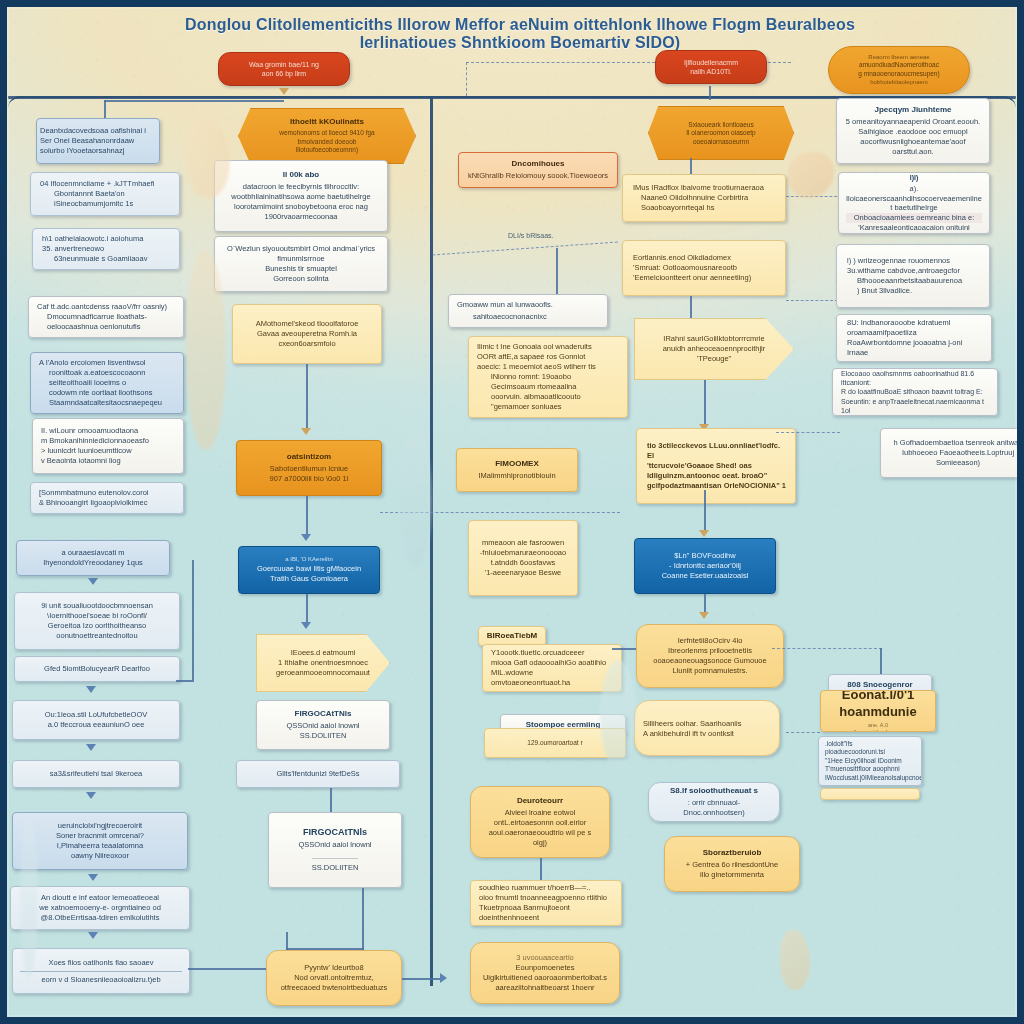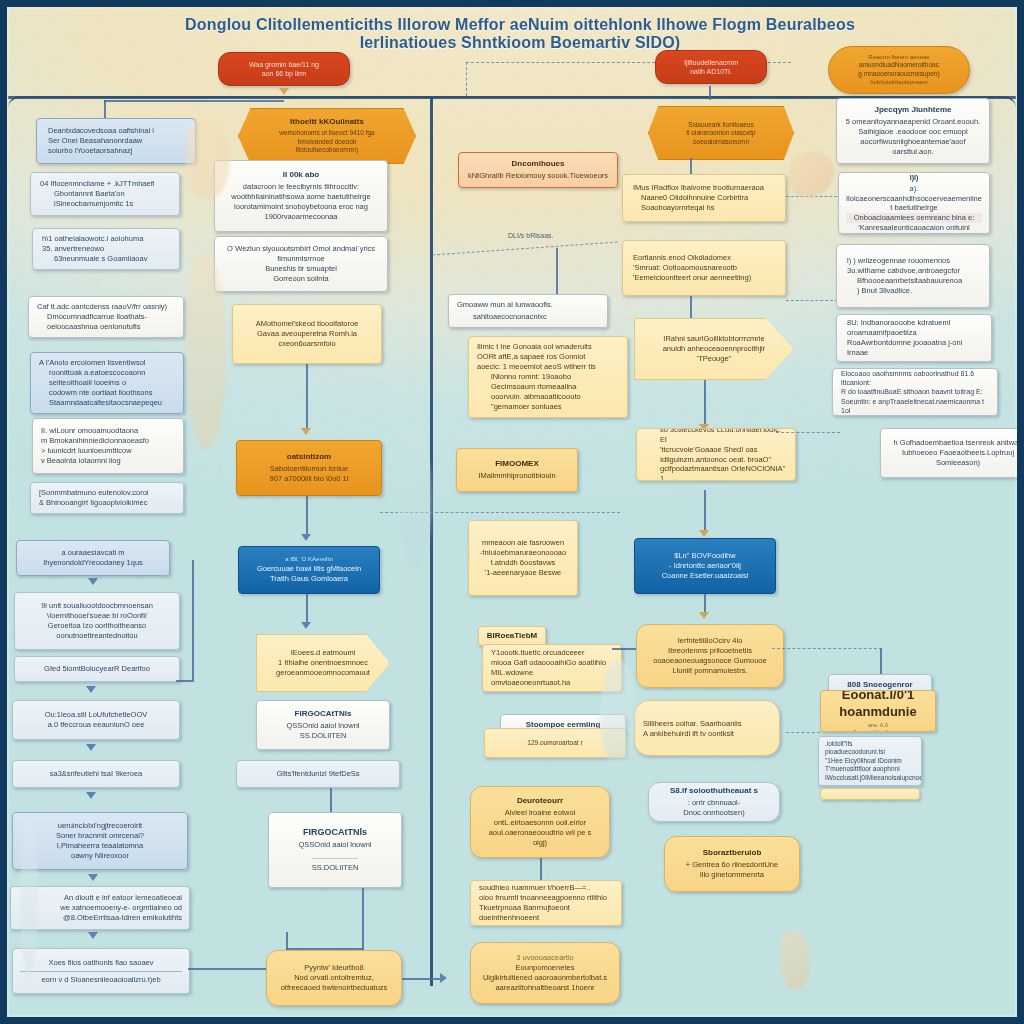--- a/index.html
+++ b/index.html
@@ -130,21 +130,21 @@
     <div style="font-size:7px;">nalih AD10Tl.</div>
   </div>
 
   <div class="abs node pal-orange pill" style="left:828px;top:46px;width:142px;height:48px;">
     <div style="font-size:6px;opacity:.8;">Reaorm   Ibeem aeneae</div>
     <div style="font-size:6.5px;">amuondiuadNaomeroithoac</div>
     <div style="font-size:6.5px;">g mnaooenoraoucmesupen)</div>
     <div style="font-size:6px;opacity:.8;">hobhotebitaolepnaem</div>
   </div>
 
-  <div class="abs node pal-blueL left" style="left:36px;top:118px;width:160px;height:46px;padding-left:11px;">
+  <div class="abs node pal-blueL left" style="left:36px;top:118px;width:124px;height:46px;padding-left:3px;">
     <div>Deantxdacovedsoaa  oafishinai i</div>
     <div>Ser Onei Beasahanonrdaaw</div>
     <div>soiurbo  IYooetaorsahnazj</div>
   </div>
 
   <div class="abs node pal-paleB left" style="left:30px;top:172px;width:150px;height:44px;padding-left:9px;">
     <div>04 Iflocenmnciiame + .kJTTmhaefi</div>
     <div style="padding-left:14px;">Gbontannnt Baeta'on</div>
     <div style="padding-left:14px;">iSineocbamumjomitc 1s</div>
   </div>
@@ -211,21 +211,21 @@
   <div class="arrow-db" style="left:86px;top:792px;"></div>
 
   <div class="abs node pal-blueL" style="left:12px;top:812px;width:176px;height:58px;">
     <div>ueruinclolxi'ngjtrecoeroirit</div>
     <div>Soner bracnmit omrcenai?</div>
     <div>I,Plmaheerra teaalatomna</div>
     <div>oawny Niireoxoor</div>
   </div>
   <div class="arrow-db" style="left:88px;top:874px;"></div>
 
-  <div class="abs node pal-paleB" style="left:10px;top:886px;width:180px;height:44px;align-items:flex-end;">
+  <div class="abs node pal-paleB" style="left:10px;top:886px;width:180px;height:44px;">
     <div>An dioutt e inf eatoor lemeoatieoeal</div>
     <div>we xatnoemooeny-e- orgmtiaineo od</div>
     <div>@8.OtbeErrtisaa-tdiren emlkolutihts</div>
   </div>
   <div class="arrow-db" style="left:88px;top:932px;"></div>
 
   <div class="abs node pal-paleB" style="left:12px;top:948px;width:178px;height:46px;">
     <div>Xoes fiios oatihonls fiao saoaev</div>
     <div style="border-top:1px solid #9fb4c8;width:100%;padding-top:3px;margin-top:3px;">eorn v d Sloanesniieoaoioalizru.t)eb</div>
   </div>
@@ -417,21 +417,21 @@
   <div class="ln lnv" style="left:690px;top:296px;height:22px;"></div>
 
   <div class="abs node pal-amberL arrowr" style="left:634px;top:318px;width:160px;height:62px;">
     <div>IRahni  saurlGoiilktobtorrrcmrie</div>
     <div>anuidh  anheoceaoennprocithjir</div>
     <div>'TPeouge"</div>
   </div>
   <div class="ln lnv" style="left:704px;top:380px;height:48px;"></div>
   <div class="arrow-d" style="left:699px;top:424px;"></div>
 
-  <div class="abs node pal-amberL left" style="left:636px;top:428px;width:160px;height:53px;padding-left:23px;">
+  <div class="abs node pal-amberL left" style="left:636px;top:428px;width:160px;height:76px;padding-left:10px;font-weight:bold;">
     <div>tio  3ctilecckevos    LLuu.onnliaet'lodfc.  El</div>
     <div>'ttcrucvoie'Goaaoe  Shed!  oas</div>
     <div>Idliguinzm.antoonoc oeat. broaO"</div>
     <div>gcifpodaztmaantisan  OrIeNOCIONIA"  1</div>
   </div>
   <div class="dash-h" style="left:776px;top:432px;width:64px;"></div>
   <div class="ln lnv" style="left:704px;top:490px;height:44px;"></div>
   <div class="arrow-d" style="left:699px;top:530px;"></div>
 
   <div class="abs node pal-blue" style="left:634px;top:538px;width:142px;height:56px;">

